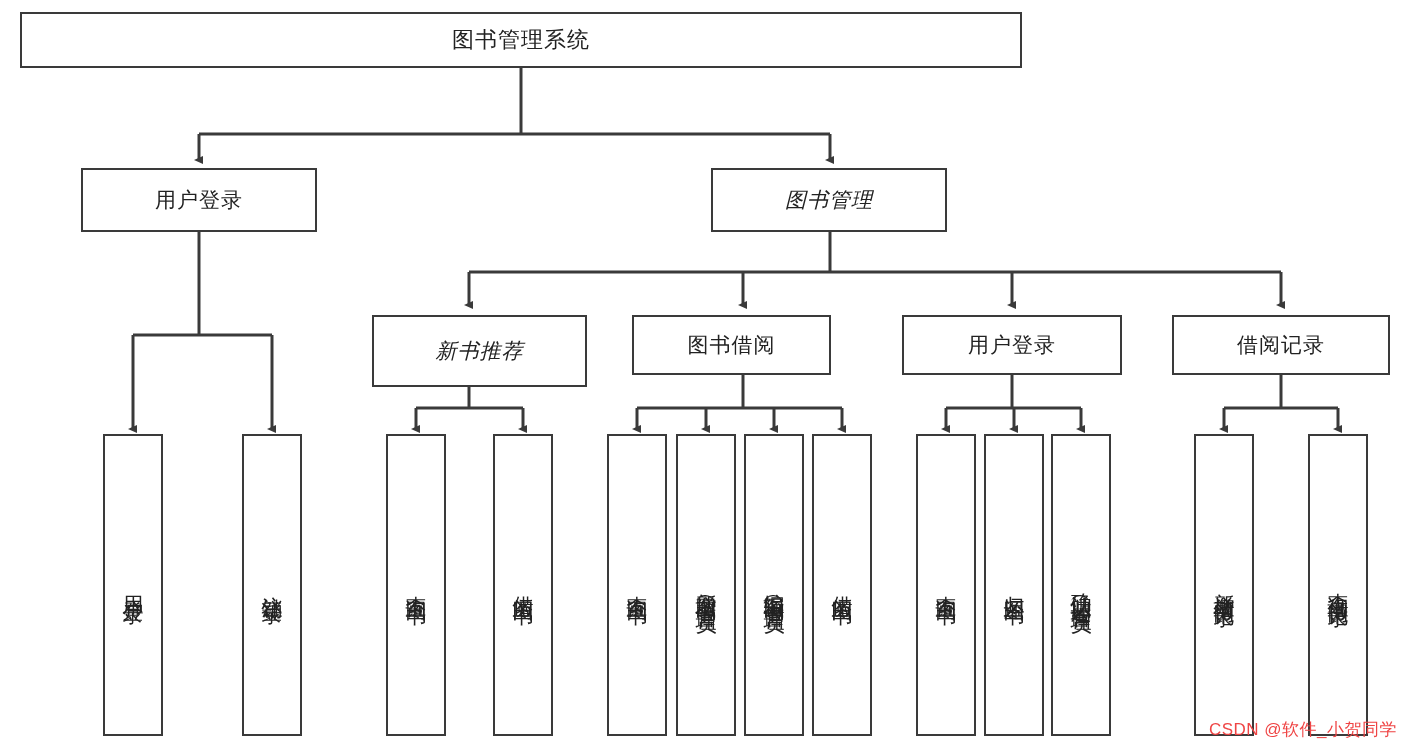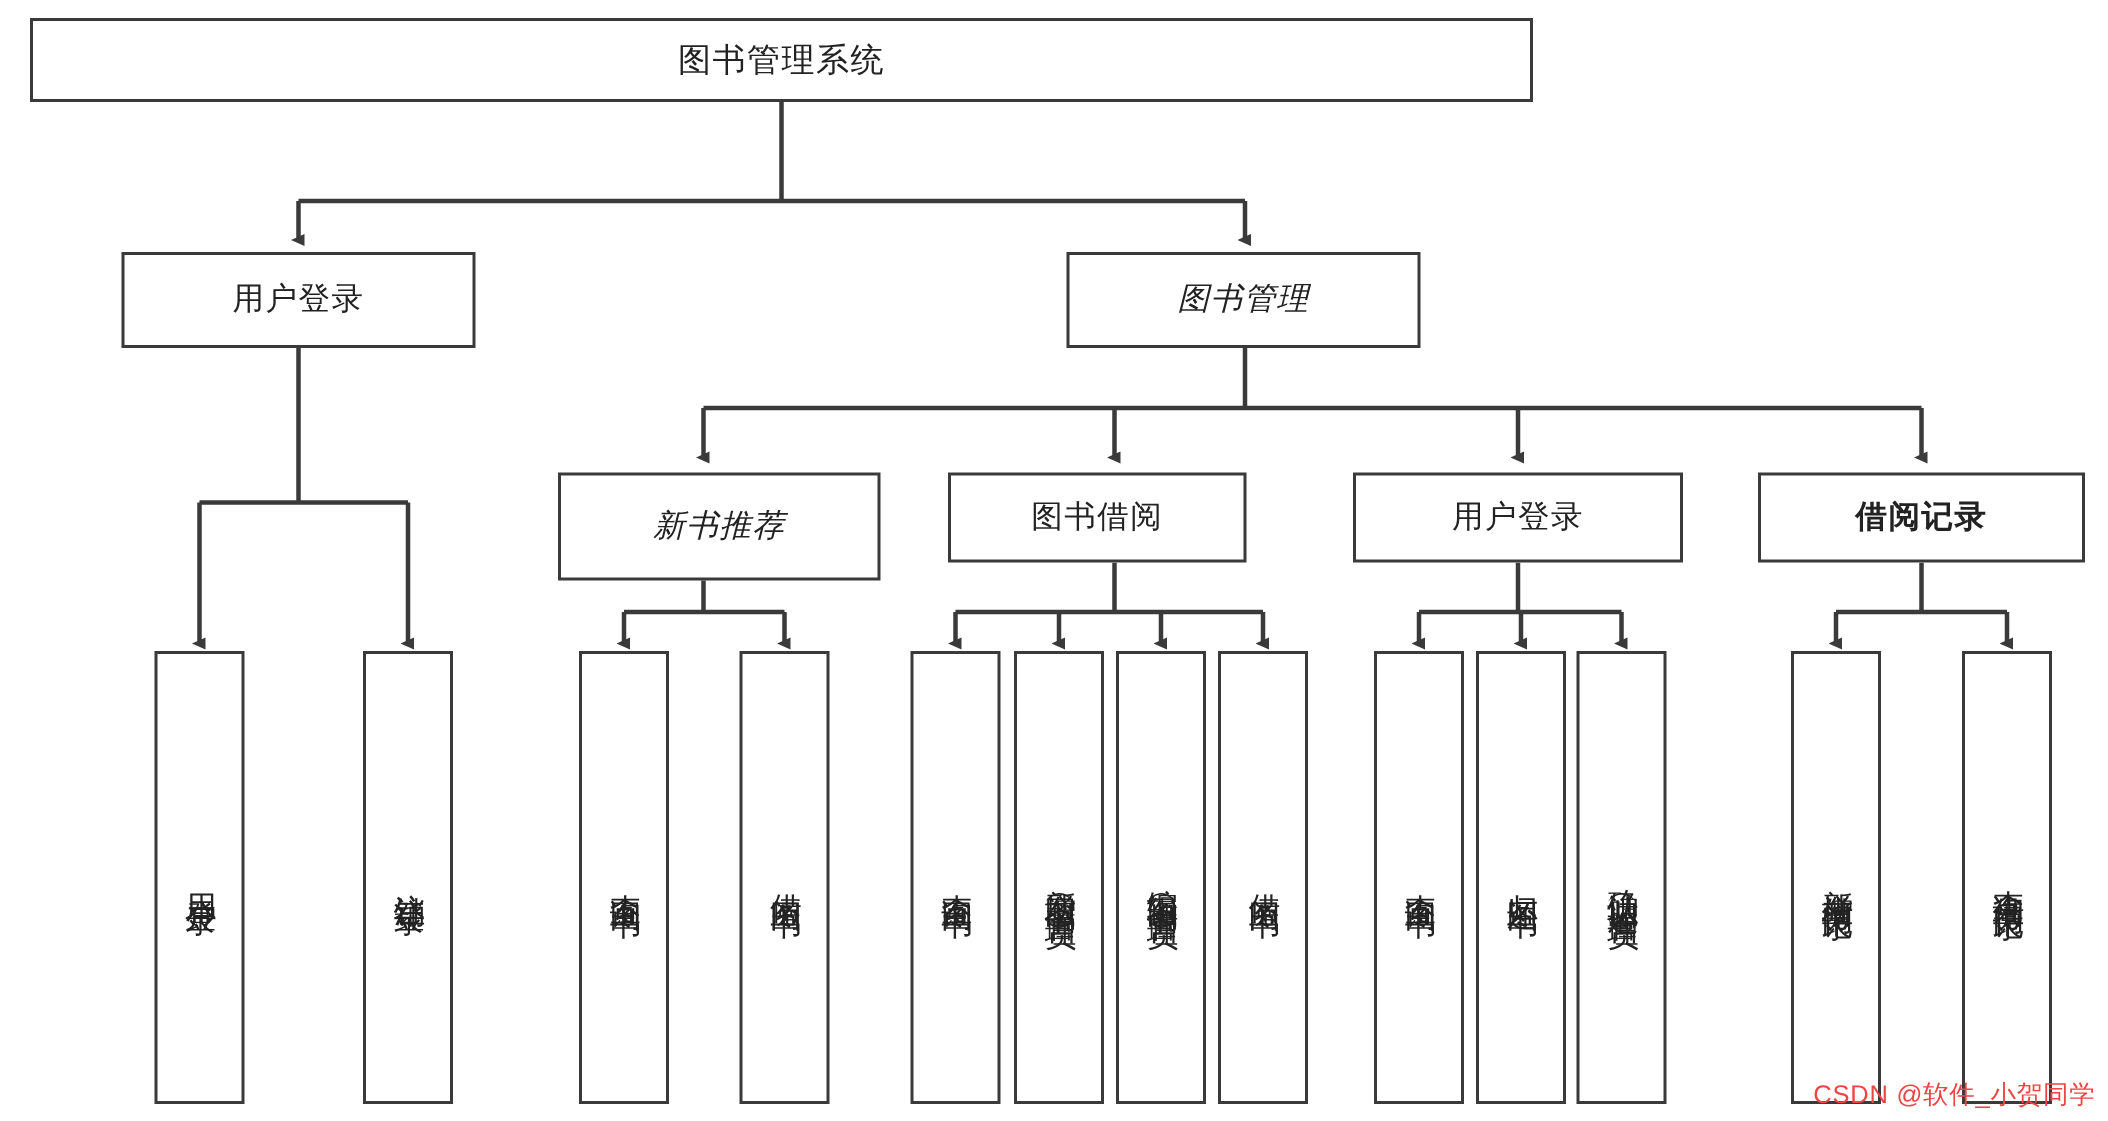--- a/index.html
+++ b/index.html
@@ -151,21 +151,21 @@
 
   <div class="node horiz" style="left:372px; top:315px; width:215px; height:72px;font-style:italic;">
     <span class="label">新书推荐</span>
   </div>
   <div class="node horiz" style="left:632px; top:315px; width:199px; height:60px;">
     <span class="label">图书借阅</span>
   </div>
   <div class="node horiz" style="left:902px; top:315px; width:220px; height:60px;">
     <span class="label">用户登录</span>
   </div>
-  <div class="node horiz" style="left:1172px; top:315px; width:218px; height:60px;font-weight:bold;">
+  <div class="node horiz" style="left:1172px; top:315px; width:218px; height:60px;">
     <span class="label">借阅记录</span>
   </div>
 
   <div class="node vert" style="left:103px; top:434px; width:60px; height:302px;">
     <span class="label">用户登录</span>
   </div>
   <div class="node vert" style="left:242px; top:434px; width:60px; height:302px;">
     <span class="label">注销登录</span>
   </div>
 

